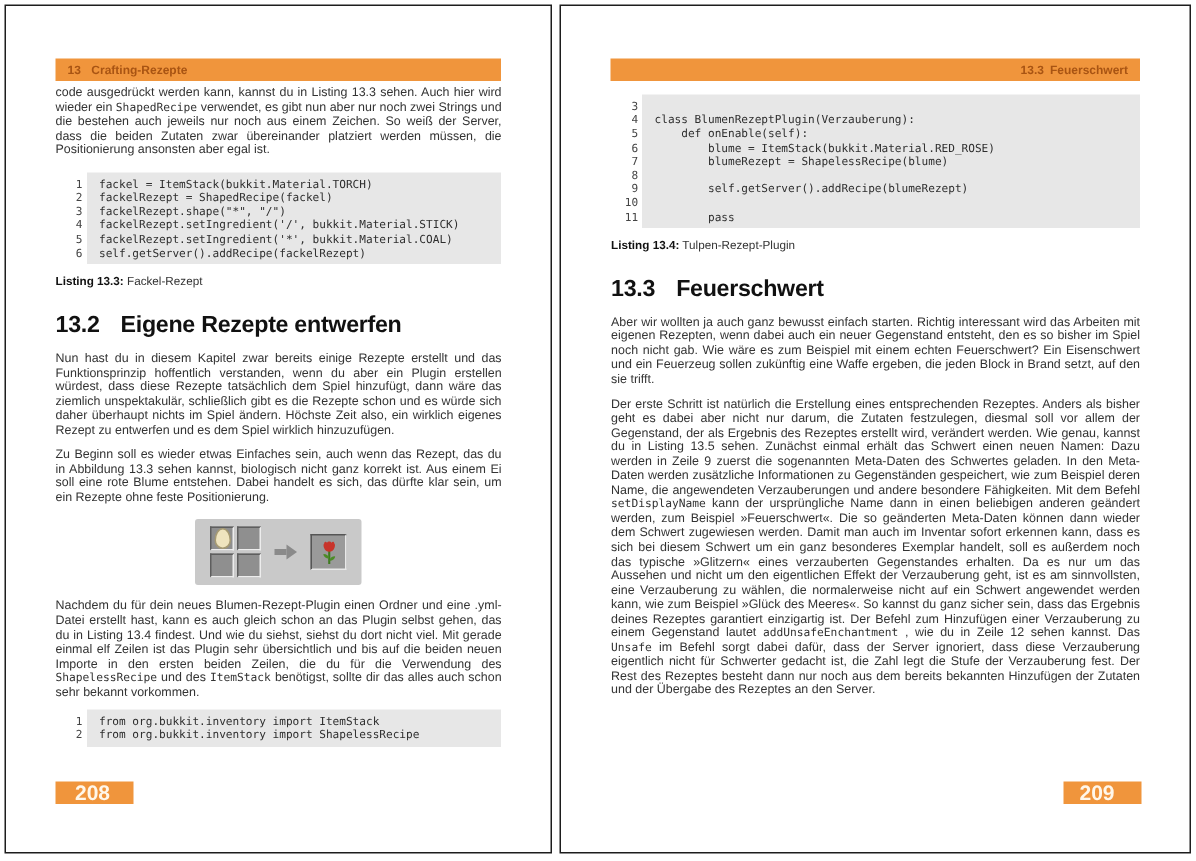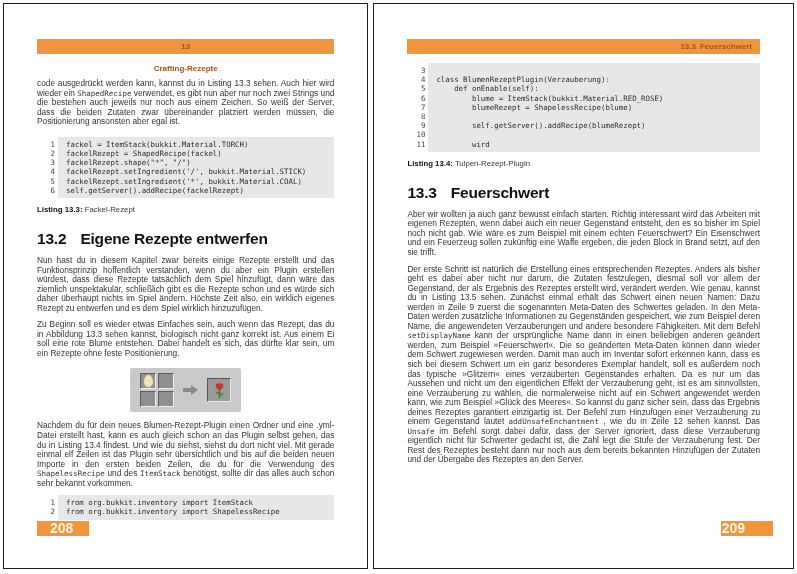--- a/index.html
+++ b/index.html
@@ -5,21 +5,21 @@
   html,body{margin:0;padding:0;background:#ffffff;}
   body{width:797px;height:574px;font-family:"Liberation Sans",sans-serif;-webkit-font-smoothing:antialiased;}
   .book{display:flex;gap:5px;padding:3px;box-sizing:border-box;width:797px;height:574px;}
   .page{position:relative;background:#fff;border:1px solid #1d1d1d;box-sizing:border-box;height:566px;padding:35px 33px 0 33px;overflow:hidden;}
   .page.left{width:391px;}
   .page.right{width:451px;}
 
   
   .runhead{height:15px;background:#F0953C;color:#A85413;font-size:8px;font-weight:bold;
            line-height:15px;display:flex;align-items:center;padding:0 8px;box-sizing:border-box;}
-  .runhead.alignleft{justify-content:flex-start;gap:7px;margin-bottom:25px;flex-direction:column;}
+  .runhead.alignleft{justify-content:flex-start;gap:7px;margin-bottom:3px;}
   .runhead.alignright{justify-content:flex-end;gap:4px;margin-bottom:8px;}
 
   
   p.body{margin:0 0 7px 0;font-size:8.3px;line-height:9.55px;color:#333;text-align:justify;
          hyphens:auto;-webkit-hyphens:auto;}
   p.body .mono{font-family:"DejaVu Sans Mono",monospace;font-size:7.5px;margin-top:32px;}
 
   
   .listing{margin:10px 0 0 21px;background:#E7E7E7;padding:3px 4px 3px 8px;}
   .code-row{position:relative;font-family:"DejaVu Sans Mono",monospace;font-size:7.4px;
@@ -50,21 +50,21 @@
   .mc-arrow::after{content:"";position:absolute;left:8px;top:0;width:0;height:0;
        border-left:7px solid #8A8A8A;border-top:5px solid transparent;border-bottom:5px solid transparent;}
   .mc-result{width:24px;height:24px;background:#9A9A9A;box-sizing:border-box;
        border:1px solid;border-color:#565656 #E8E8E8 #E8E8E8 #565656;
        display:flex;align-items:center;justify-content:center;}
 
   
   .pagenum{position:absolute;bottom:32px;width:52px;height:15px;background:#F0953C;
            color:#FFF7EA;font-size:14px;font-weight:bold;line-height:15px;box-sizing:border-box;}
   .pagenum.pn-left{left:33px;text-align:left;padding-left:13px;}
-  .pagenum.pn-right{right:20px;text-align:right;padding-right:28px;}
+  .pagenum.pn-right{right:32px;text-align:right;padding-right:18px;}
 </style>
 </head>
 <body>
 
 <div class="book">
 
   <div class="page left">
 
     <div class="runhead alignleft">
       <span>13</span>
@@ -134,21 +134,21 @@
 
     <div class="listing" style="margin-top:9px;">
         <div class="code-row"><span class="lnum">3</span><span></span></div>
         <div class="code-row"><span class="lnum">4</span><span>class BlumenRezeptPlugin(Verzauberung):</span></div>
         <div class="code-row"><span class="lnum">5</span><span>    def onEnable(self):</span></div>
         <div class="code-row"><span class="lnum">6</span><span>        blume = ItemStack(bukkit.Material.RED_ROSE)</span></div>
         <div class="code-row"><span class="lnum">7</span><span>        blumeRezept = ShapelessRecipe(blume)</span></div>
         <div class="code-row"><span class="lnum">8</span></div>
         <div class="code-row"><span class="lnum">9</span><span>        self.getServer().addRecipe(blumeRezept)</span></div>
         <div class="code-row"><span class="lnum">10</span><span></span></div>
-        <div class="code-row"><span class="lnum">11</span><span>        wird</span></div>
+        <div class="code-row"><span class="lnum">11</span><span>        pass</span></div>
       </div>
     <div class="caption">
       <b>Listing 13.4:</b><span> Tulpen-Rezept-Plugin</span>
     </div>
 
     <h2 class="section">
       <span>13.3</span>
       <span>Feuerschwert</span>
     </h2>
 

